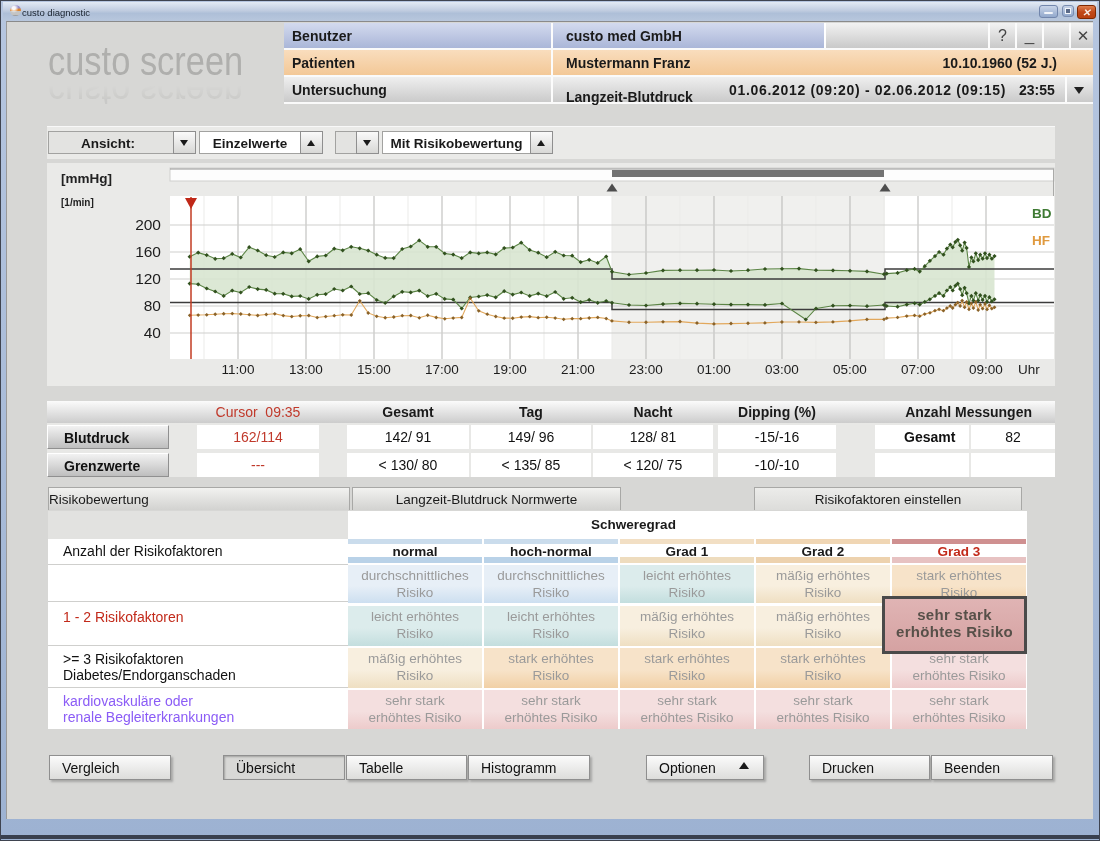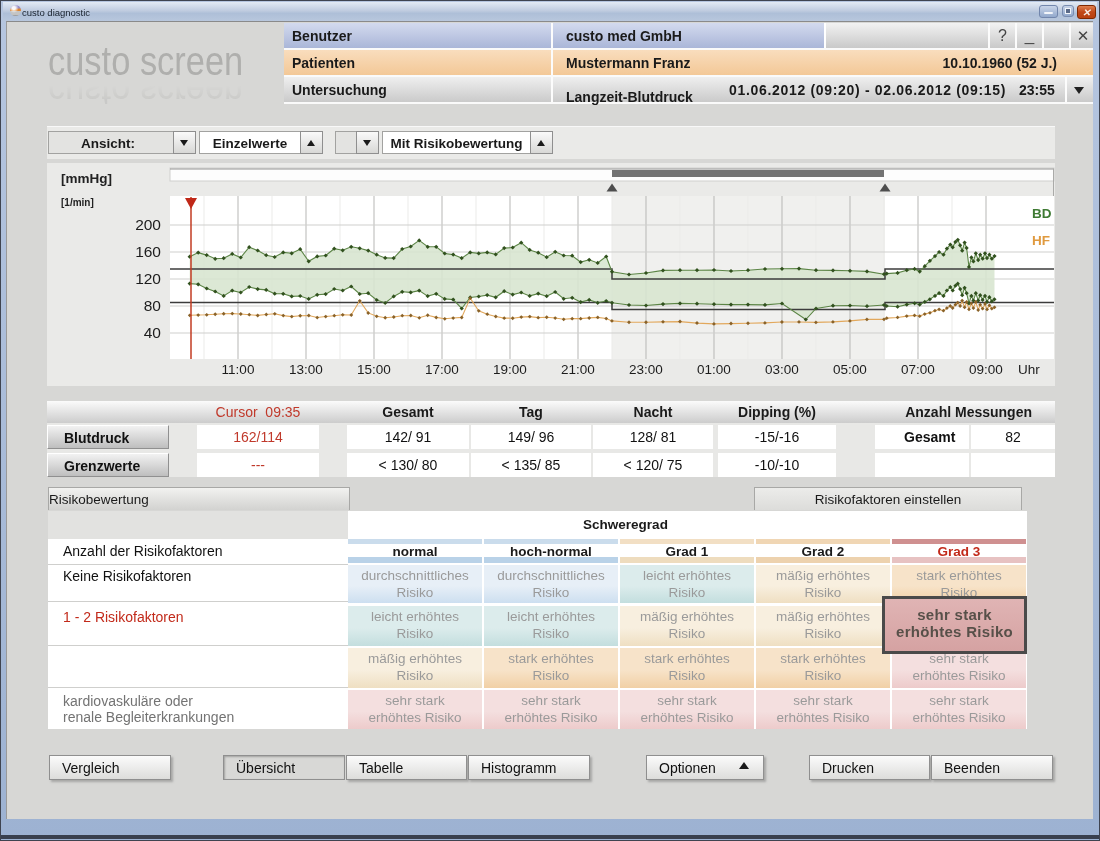--- a/index.html
+++ b/index.html
@@ -79,21 +79,21 @@
 #sthead div { position:absolute; top:3px; font-weight:bold; color:#1a1a1a; }
 .strow { position:absolute; left:0; width:1008px; height:24px; }
 .stlab { position:absolute; left:0; top:0; width:122px; height:24px;
   background:linear-gradient(#f2f2f2,#bebebe); border:1px solid #fff; border-right:1px solid #909090;
   border-bottom:1px solid #909090; font-weight:bold; color:#111; padding:4px 0 0 16px; }
 .stc { position:absolute; top:0; height:24px; background:#fff; text-align:center; padding-top:4px; color:#111; }
 
 .tab { position:absolute; top:486px; height:23px; background:linear-gradient(#f2f2f0,#d2d2d0);
   border:1px solid #a8a8a6; border-bottom:none; font-size:13.5px; color:#1a1a1a; padding-top:4px; }
 #risk { position:absolute; left:47px; top:510px; width:979px; height:218px; background:#fff; font-size:13.5px; }
-#schwere { position:absolute; left:292px; top:6px; width:571px; text-align:center; font-weight:bold; color:#1a1a1a; }
+#schwere { position:absolute; left:300px; top:6px; width:571px; text-align:center; font-weight:bold; color:#1a1a1a; }
 #anzlab { position:absolute; left:15px; top:32px; font-weight:normal; font-size:14px; color:#111; }
 .rh { position:absolute; top:28px; height:24px; font-weight:bold; text-align:center; }
 .rht { position:absolute; left:0; top:0; width:100%; height:5px; }
 .rhm { position:absolute; left:0; top:5px; width:100%; }
 .rhb { position:absolute; left:0; bottom:0; width:100%; height:6px; }
 .rc { position:absolute; color:#9a9a9a; text-align:center; line-height:16.5px; padding-top:3px; }
 .rlab { position:absolute; left:15px; width:285px; font-weight:normal; font-size:14px; line-height:16px;
   padding-top:3px; }
 #hibox { position:absolute; left:834px; top:85px; width:145px; height:58px;
   background:linear-gradient(#e0b4b4,#d5a2a2); border:3.5px solid #4a4a4a;
@@ -559,20 +559,21 @@
      <div class="stc" style="left:300px;width:122px">&lt; 130/ 80</div>
      <div class="stc" style="left:424px;width:120px">&lt; 135/ 85</div>
      <div class="stc" style="left:546px;width:120px">&lt; 120/ 75</div>
      <div class="stc" style="left:671px;width:118px">-10/-10</div>
      <div class="stc" style="left:828px;width:94px"></div>
      <div class="stc" style="left:924px;width:84px"></div>
    </div>
  </div>
 
  <div class="tab" style="left:47px;width:302px;padding-left:0">Risikobewertung</div>
+ <div class="tab" style="left:351px;width:269px;text-align:center">Langzeit-Blutdruck Normwerte</div>
  <div class="tab" style="left:753px;width:268px;text-align:center;background:linear-gradient(#ececea,#dcdcda)">Risikofaktoren einstellen</div>
 
  <div id="risk">
    <div style="position:absolute;left:0;top:0;width:300px;height:28px;background:#e2e2e0"></div>
    <div id="schwere">Schweregrad</div>
    <div id="anzlab">Anzahl der Risikofaktoren</div>
    <div class="rh" style="left:300px;width:134px;color:#1a1a1a">
         <div class="rht" style="background:#cadcec"></div>
         <div class="rhm">normal</div>
         <div class="rhb" style="background:#b9d2e8"></div>
@@ -590,23 +591,23 @@
       <div class="rh" style="left:708px;width:134px;color:#1a1a1a">
         <div class="rht" style="background:#f0d6b4"></div>
         <div class="rhm">Grad 2</div>
         <div class="rhb" style="background:#edd2ae"></div>
       </div>
       <div class="rh" style="left:844px;width:134px;color:#c22a1a">
         <div class="rht" style="background:#cf9090"></div>
         <div class="rhm">Grad 3</div>
         <div class="rhb" style="background:#e7c2c2"></div>
       </div>
-   <div class="rlab" style="top:54px;height:38px;color:#111">Keine Risikofaktoren</div>
       <div class="rlab" style="top:95px;height:40px;color:#c22a1a">1 - 2 Risikofaktoren</div>
-      <div class="rlab" style="top:179px;height:39px;color:#737373">kardiovaskuläre oder<br>renale Begleiterkrankungen</div>
+      <div class="rlab" style="top:137px;height:40px;color:#111">&gt;= 3 Risikofaktoren<br>Diabetes/Endorganschaden</div>
+      <div class="rlab" style="top:179px;height:39px;color:#8b5cf6">kardiovaskuläre oder<br>renale Begleiterkrankungen</div>
    <div class="rc" style="left:300px;top:54px;width:134px;height:38px;background:linear-gradient(#e7eff7 55%,#cddff0)">durchschnittliches<br>Risiko</div>
       <div class="rc" style="left:436px;top:54px;width:134px;height:38px;background:linear-gradient(#e7eff7 55%,#cddff0)">durchschnittliches<br>Risiko</div>
       <div class="rc" style="left:572px;top:54px;width:134px;height:38px;background:linear-gradient(#dcecec 55%,#c3dede)">leicht erhöhtes<br>Risiko</div>
       <div class="rc" style="left:708px;top:54px;width:134px;height:38px;background:linear-gradient(#f8efdf 55%,#efdfc2)">mäßig erhöhtes<br>Risiko</div>
       <div class="rc" style="left:844px;top:54px;width:134px;height:38px;background:linear-gradient(#f7e3c9 55%,#f1d0a5)">stark erhöhtes<br>Risiko</div>
       <div class="rc" style="left:300px;top:95px;width:134px;height:40px;background:linear-gradient(#dcecec 55%,#c3dede)">leicht erhöhtes<br>Risiko</div>
       <div class="rc" style="left:436px;top:95px;width:134px;height:40px;background:linear-gradient(#dcecec 55%,#c3dede)">leicht erhöhtes<br>Risiko</div>
       <div class="rc" style="left:572px;top:95px;width:134px;height:40px;background:linear-gradient(#f8efdf 55%,#efdfc2)">mäßig erhöhtes<br>Risiko</div>
       <div class="rc" style="left:708px;top:95px;width:134px;height:40px;background:linear-gradient(#f8efdf 55%,#efdfc2)">mäßig erhöhtes<br>Risiko</div>
       <div class="rc" style="left:300px;top:137px;width:134px;height:40px;background:linear-gradient(#f8efdf 55%,#efdfc2)">mäßig erhöhtes<br>Risiko</div>

